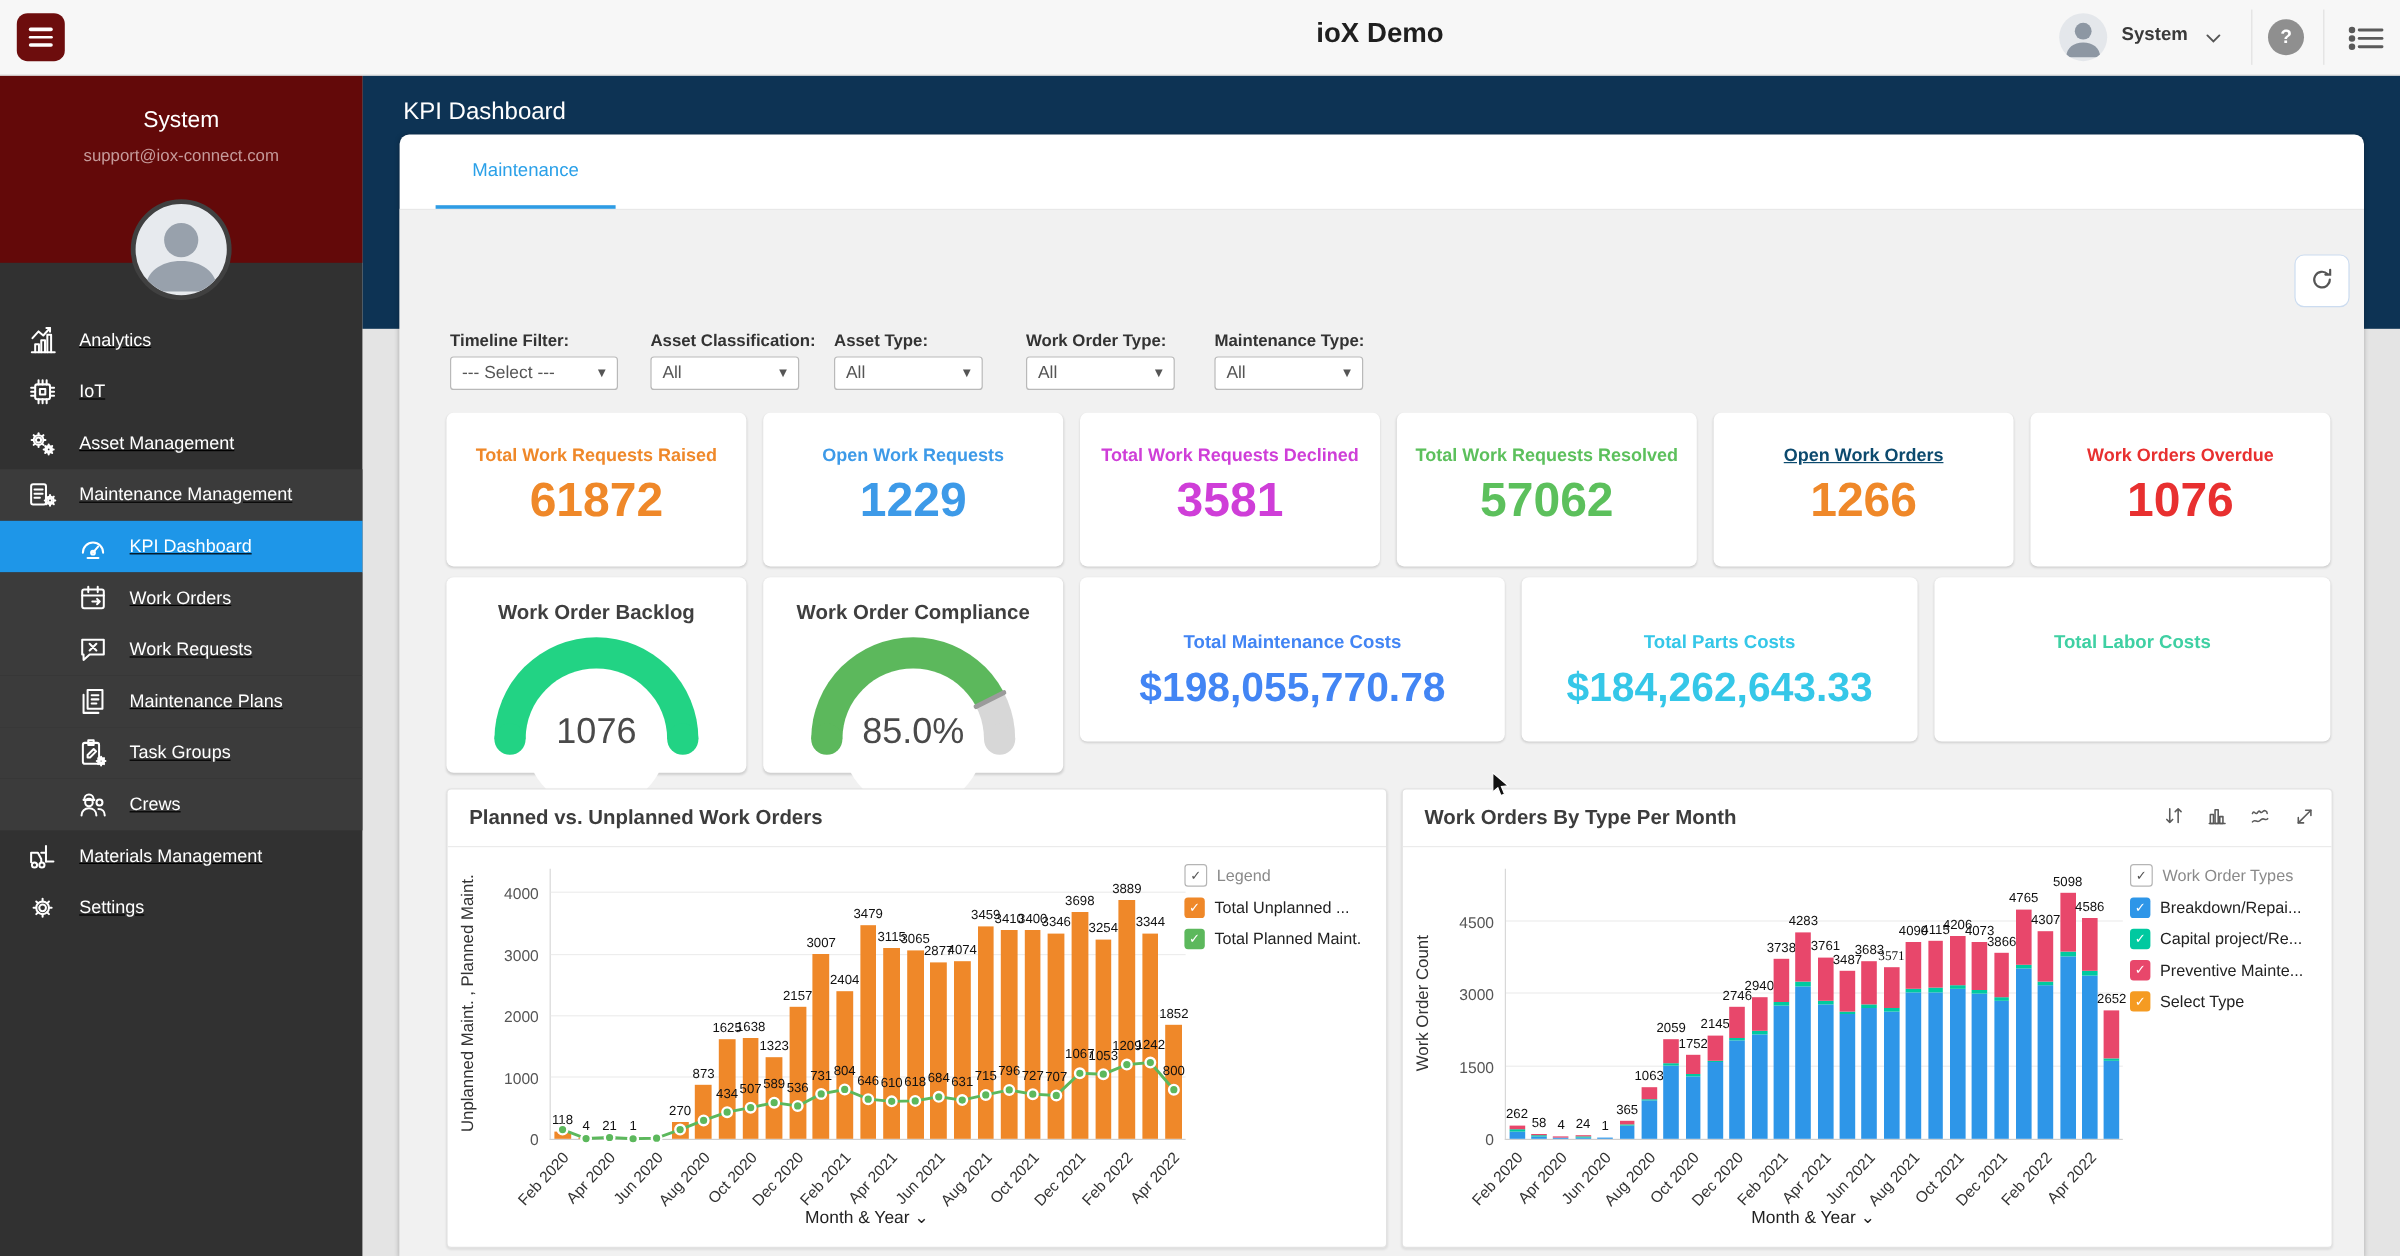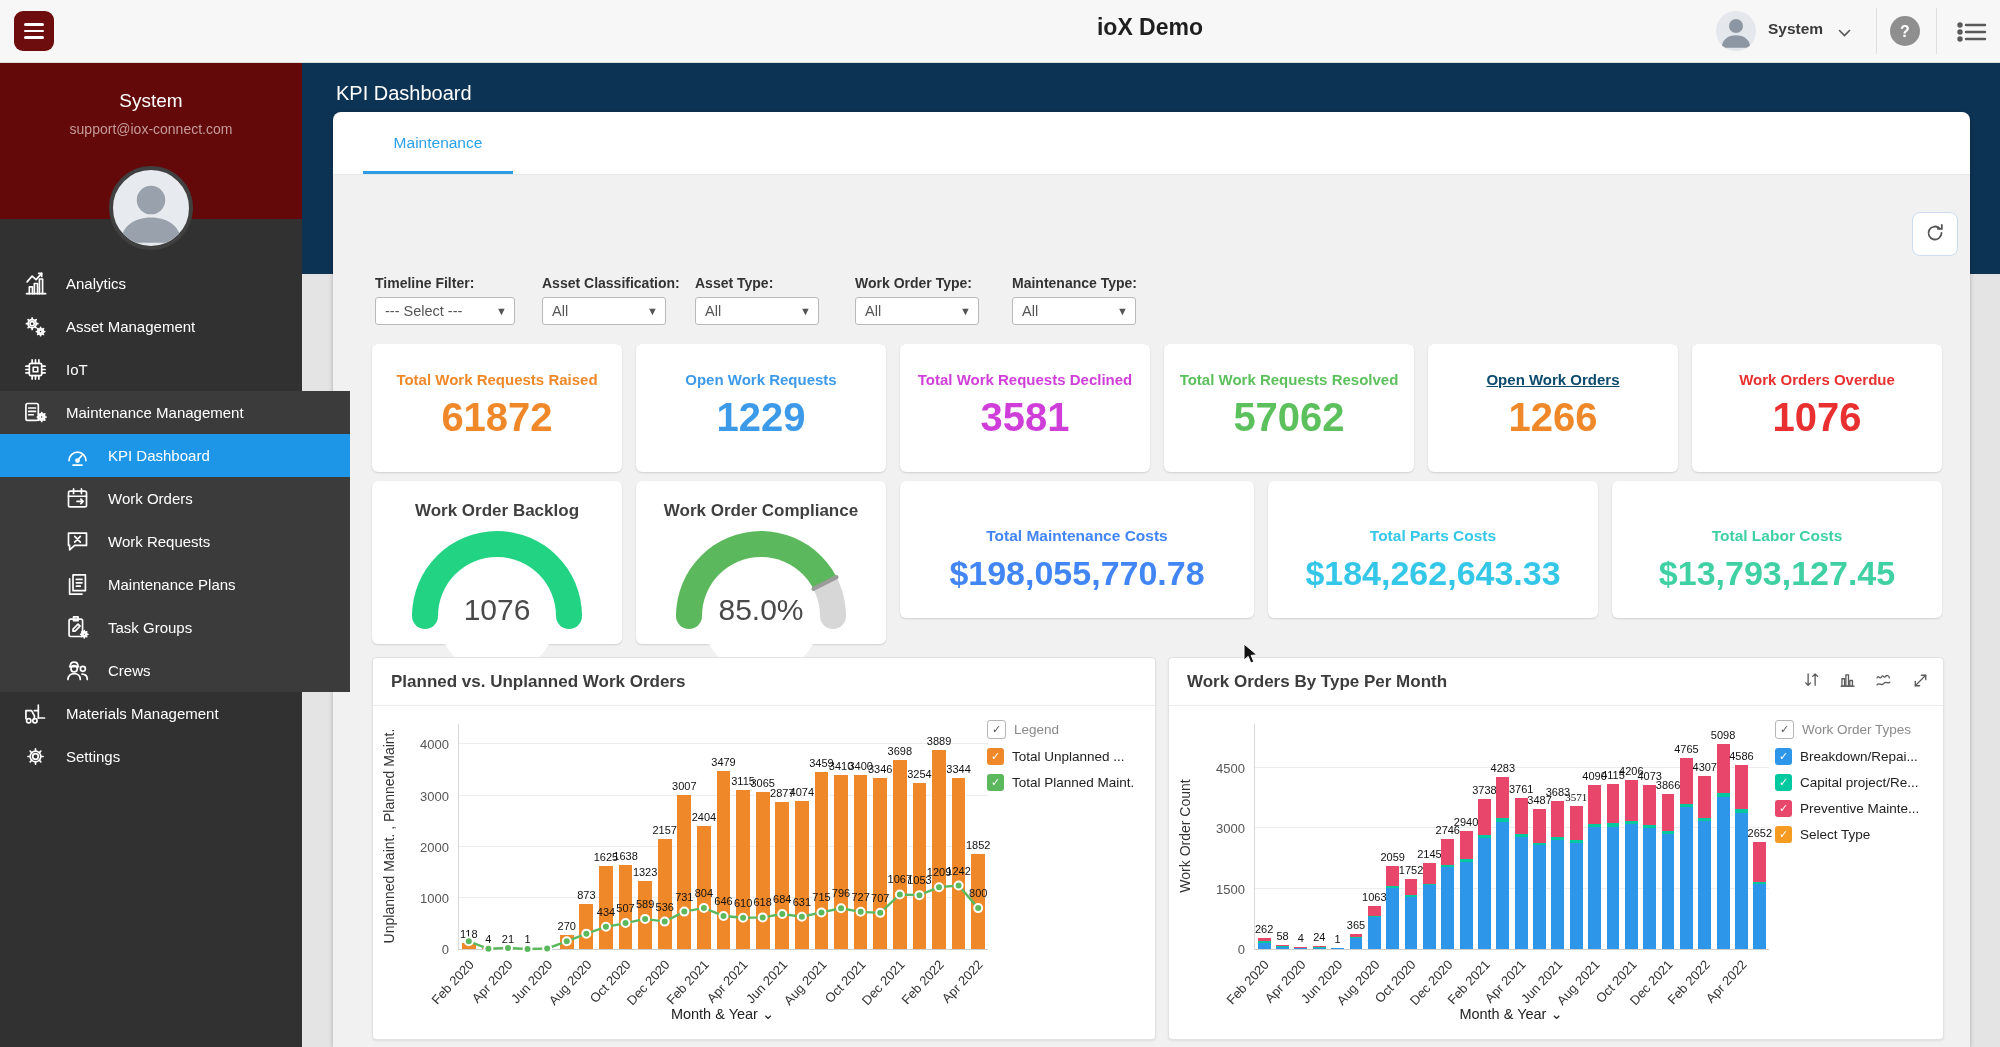--- a/index.html
+++ b/index.html
@@ -22,21 +22,21 @@
             background:#8f8f8f;color:#fff;font-size:16px;font-weight:bold;text-align:center;
             line-height:30px;border:none;cursor:pointer;}
   .list-btn{position:absolute;left:1950px;top:19px;width:34px;height:26px;background:none;border:none;cursor:pointer;}
   
   .sidebar{position:absolute;left:0;top:62px;width:302px;height:985px;background:#313131;z-index:20;}
   .side-profile{position:relative;height:157px;background:#630909;text-align:center;}
   .sp-name{padding-top:28px;font-size:19px;color:#fff;}
   .sp-email{padding-top:9px;font-size:14px;color:#c59a9a;}
   .side-avatar{position:absolute;left:109px;top:104px;width:76px;height:76px;border-radius:50%;
                background:#e7eaee;border:4px solid #404040;overflow:hidden;z-index:2;}
-  .menu{position:absolute;left:0;top:200px;width:350px;}
+  .menu{position:absolute;left:0;top:200px;width:302px;text-decoration:underline;}
   .mi{display:flex;align-items:center;height:43px;color:#fff;font-size:15px;cursor:pointer;}
   .mi .ic{width:27px;height:27px;margin-left:22px;margin-right:17px;flex:0 0 auto;}
   .mi.sub .ic{margin-left:64px;}
   .mi.grp{background:#3b3b3b;}
   .mi.sel{background:#1e96e8;}
   .ic svg{width:100%;height:100%;stroke:#fff;fill:none;stroke-width:1.5;stroke-linecap:round;stroke-linejoin:round;}
   
   .navy{position:absolute;left:302px;top:62px;width:1698px;height:212px;background:#0d3354;}
   .page-title{position:absolute;left:336px;top:82px;font-size:20px;color:#fff;z-index:5;}
   .card{position:absolute;left:333px;top:112px;width:1637px;height:935px;background:#fff;
@@ -162,20 +162,28 @@
               <path d="M6.5 21v-6h2.8v6"></path>
               <path d="M11 21v-9h2.8v9"></path>
               <path d="M15.5 21V8h2.8v13"></path>
               <path d="M4.5 10.5L9 5.5l3.5 3L17.5 3"></path>
               <path d="M14.8 3h2.7v2.7"></path>
             </svg></span>
           <span>Analytics</span>
         </div>
         <div class="mi">
           <span class="ic"><svg viewBox="0 0 24 24">
+              <rect x="6.5" y="6.5" width="11" height="11" rx="1.5"></rect>
+              <rect x="10" y="10" width="4" height="4"></rect>
+              <path d="M9 6.5v-3M12 6.5v-3M15 6.5v-3M9 20.5v-3M12 20.5v-3M15 20.5v-3M6.5 9h-3M6.5 12h-3M6.5 15h-3M20.5 9h-3M20.5 12h-3M20.5 15h-3"></path>
+            </svg></span>
+          <span>IoT</span>
+        </div>
+        <div class="mi">
+          <span class="ic"><svg viewBox="0 0 24 24">
               <circle cx="9" cy="9.5" r="1.9"></circle>
               <circle cx="9" cy="9.5" r="3.6"></circle>
               <line x1="12.6" y1="9.5" x2="14.1" y2="9.5"></line>
               <line x1="11.5" y1="12.0" x2="12.6" y2="13.1"></line>
               <line x1="9.0" y1="13.1" x2="9.0" y2="14.6"></line>
               <line x1="6.5" y1="12.0" x2="5.4" y2="13.1"></line>
               <line x1="5.4" y1="9.5" x2="3.9" y2="9.5"></line>
               <line x1="6.5" y1="7.0" x2="5.4" y2="5.9"></line>
               <line x1="9.0" y1="5.9" x2="9.0" y2="4.4"></line>
               <line x1="11.5" y1="7.0" x2="12.6" y2="5.9"></line>
@@ -184,28 +192,20 @@
               <line x1="19.1" y1="16.5" x2="20.2" y2="16.5"></line>
               <line x1="18.3" y1="18.3" x2="19.1" y2="19.1"></line>
               <line x1="16.5" y1="19.1" x2="16.5" y2="20.2"></line>
               <line x1="14.7" y1="18.3" x2="13.9" y2="19.1"></line>
               <line x1="13.9" y1="16.5" x2="12.8" y2="16.5"></line>
               <line x1="14.7" y1="14.7" x2="13.9" y2="13.9"></line>
               <line x1="16.5" y1="13.9" x2="16.5" y2="12.8"></line>
               <line x1="18.3" y1="14.7" x2="19.1" y2="13.9"></line>
             </svg></span>
           <span>Asset Management</span>
-        </div>
-        <div class="mi">
-          <span class="ic"><svg viewBox="0 0 24 24">
-              <rect x="6.5" y="6.5" width="11" height="11" rx="1.5"></rect>
-              <rect x="10" y="10" width="4" height="4"></rect>
-              <path d="M9 6.5v-3M12 6.5v-3M15 6.5v-3M9 20.5v-3M12 20.5v-3M15 20.5v-3M6.5 9h-3M6.5 12h-3M6.5 15h-3M20.5 9h-3M20.5 12h-3M20.5 15h-3"></path>
-            </svg></span>
-          <span>IoT</span>
         </div>
         <div class="mi grp">
           <span class="ic"><svg viewBox="0 0 24 24">
               <rect x="3.5" y="4" width="11" height="15" rx="1.5"></rect>
               <path d="M6 8h6M6 11h6M6 14h4"></path>
               <circle cx="17.5" cy="16" r="1.4"></circle>
               <circle cx="17.5" cy="16" r="2.7"></circle>
               <line x1="20.2" y1="16.0" x2="21.4" y2="16.0"></line>
               <line x1="19.4" y1="17.9" x2="20.3" y2="18.8"></line>
               <line x1="17.5" y1="18.7" x2="17.5" y2="19.9"></line>
@@ -395,21 +395,20 @@
           <div class="ccard" style="left: 567px; width: 354px;">
             <div class="clabel" style="color: rgb(66, 133, 244);">Total Maintenance Costs</div>
             <div class="cvalue" style="color: rgb(66, 133, 244);">$198,055,770.78</div>
           </div>
           <div class="ccard" style="left: 935px; width: 330px;">
             <div class="clabel" style="color: rgb(53, 199, 232);">Total Parts Costs</div>
             <div class="cvalue" style="color: rgb(53, 199, 232);">$184,262,643.33</div>
           </div>
           <div class="ccard" style="left: 1279px; width: 330px;">
             <div class="clabel" style="color: rgb(63, 208, 163);">Total Labor Costs</div>
-            <div class="cvalue" style="color: rgb(63, 208, 163);">$13,793,127.45</div>
           </div>
         </div>
 
       <section class="panel" id="panel0" style="left:39px;width:782px">
         <div class="ptitle">Planned vs. Unplanned Work Orders</div>
         <div class="pbody">
             <div class="plot" style="width: 529px;">
               <div class="grid" style="bottom: 51.1364px;"></div>
               <div class="grid" style="bottom: 102.273px;"></div>
               <div class="grid" style="bottom: 153.409px;"></div>

